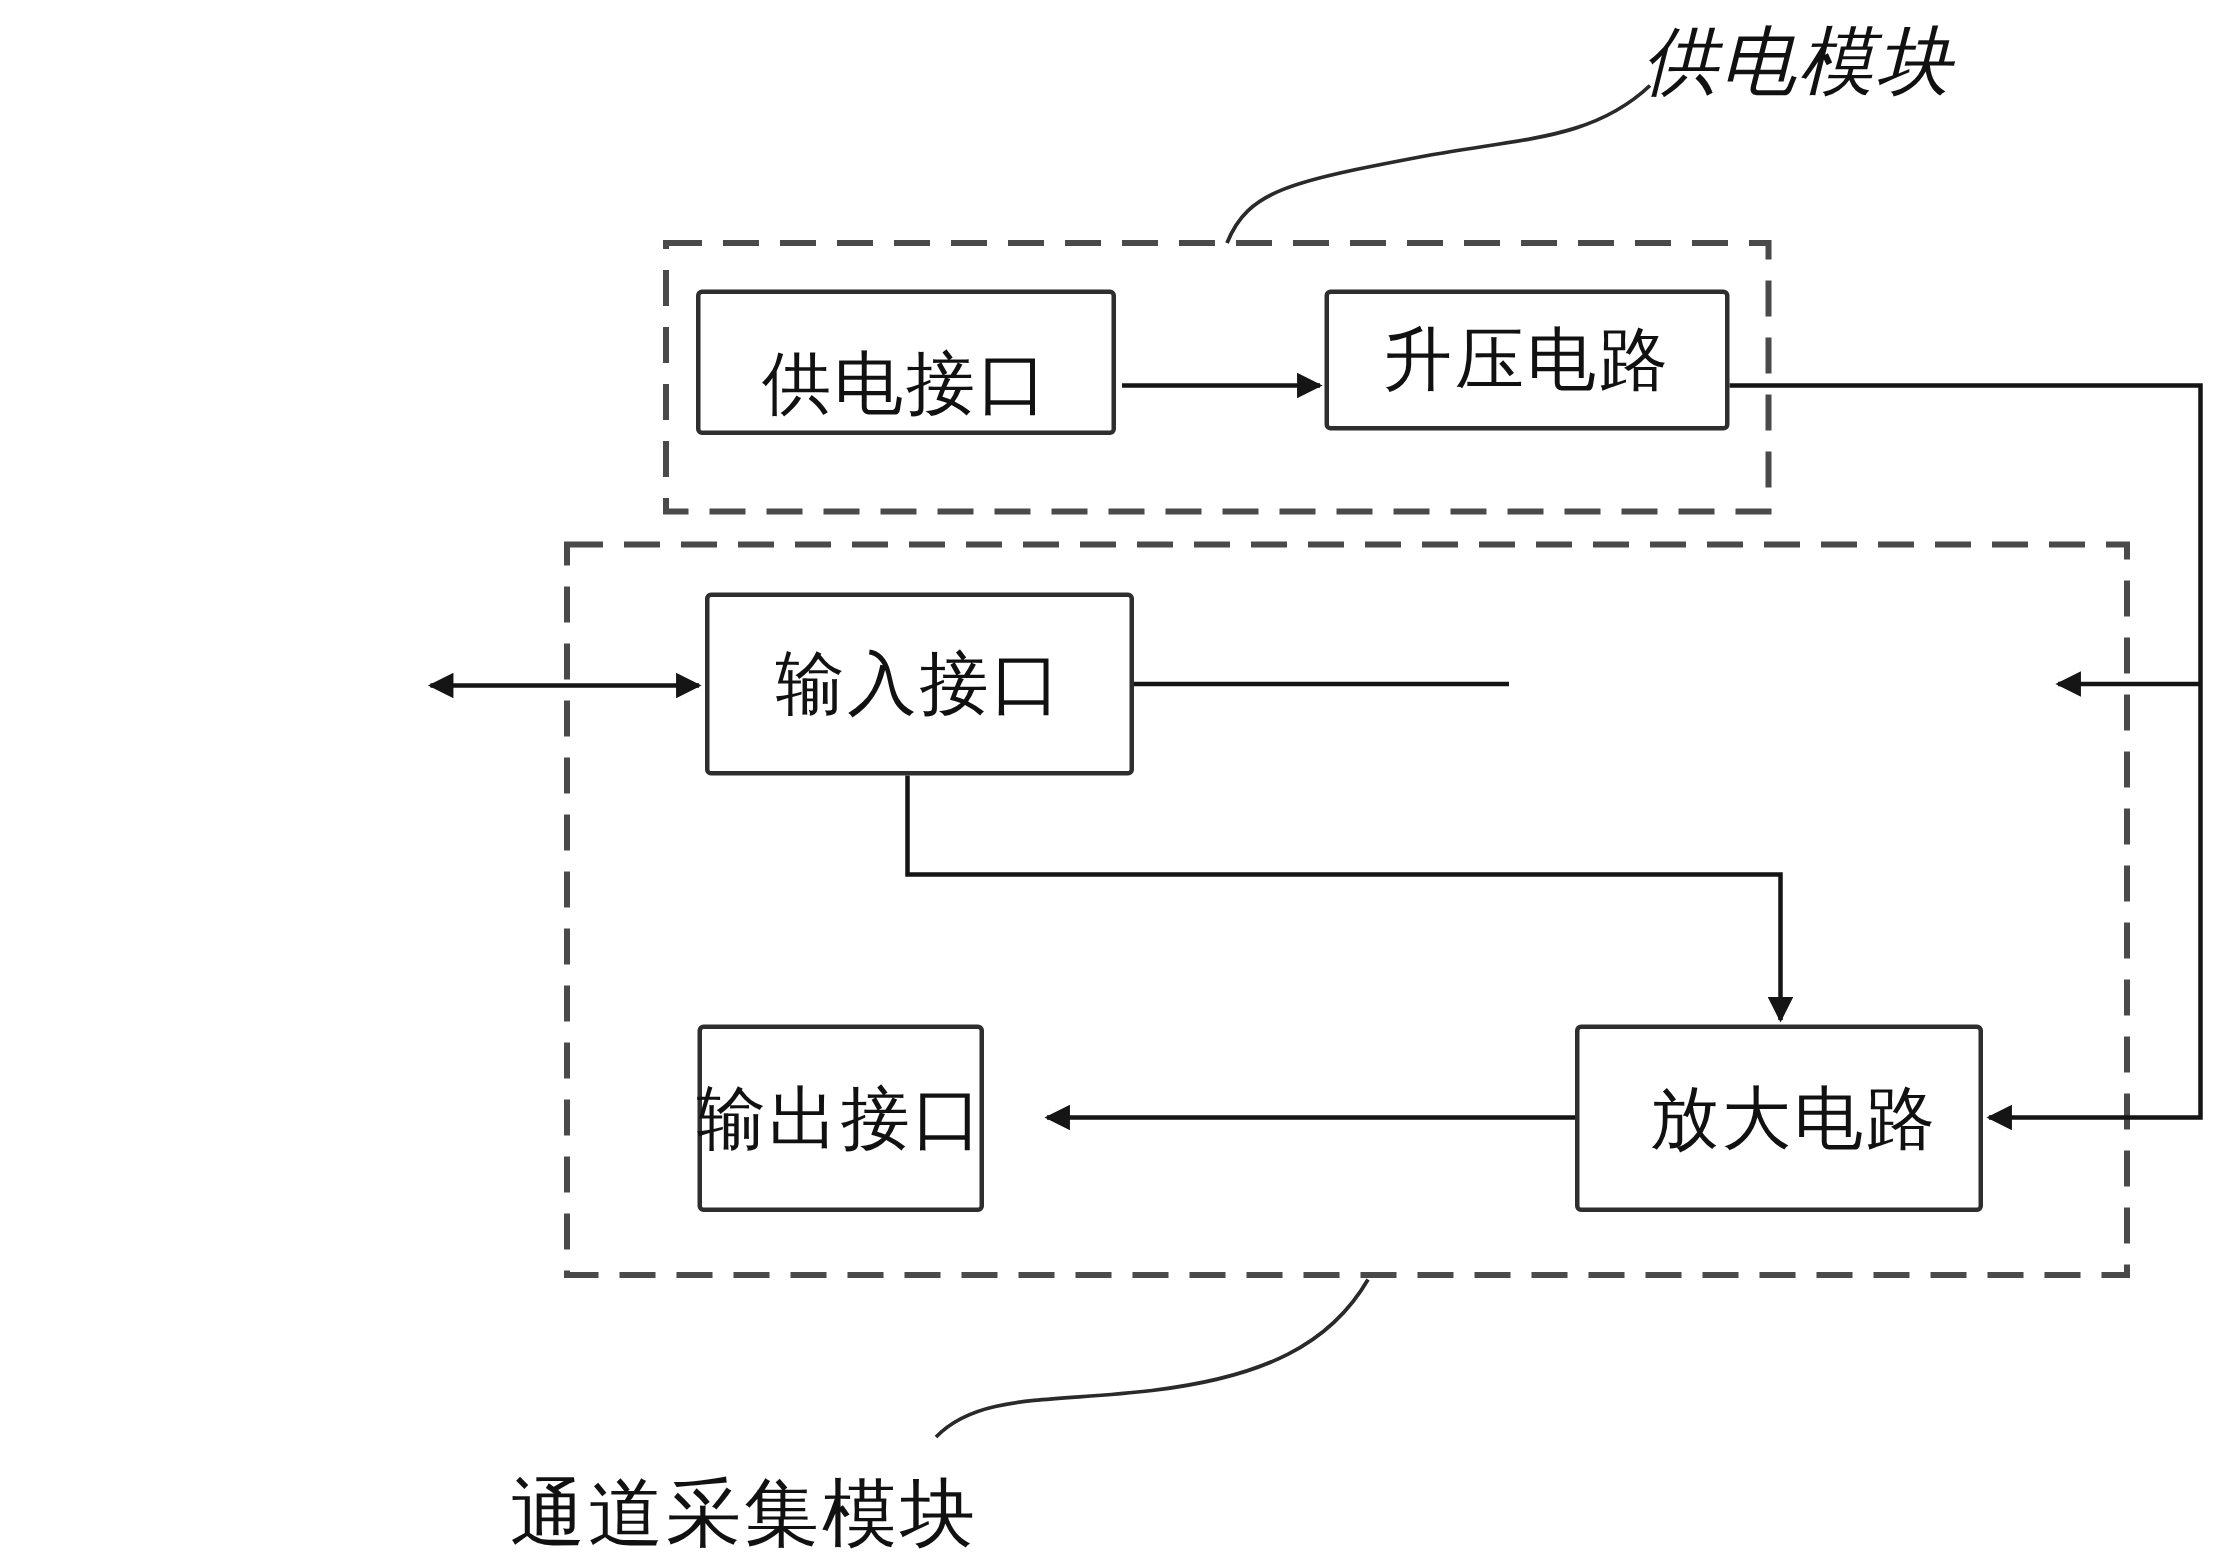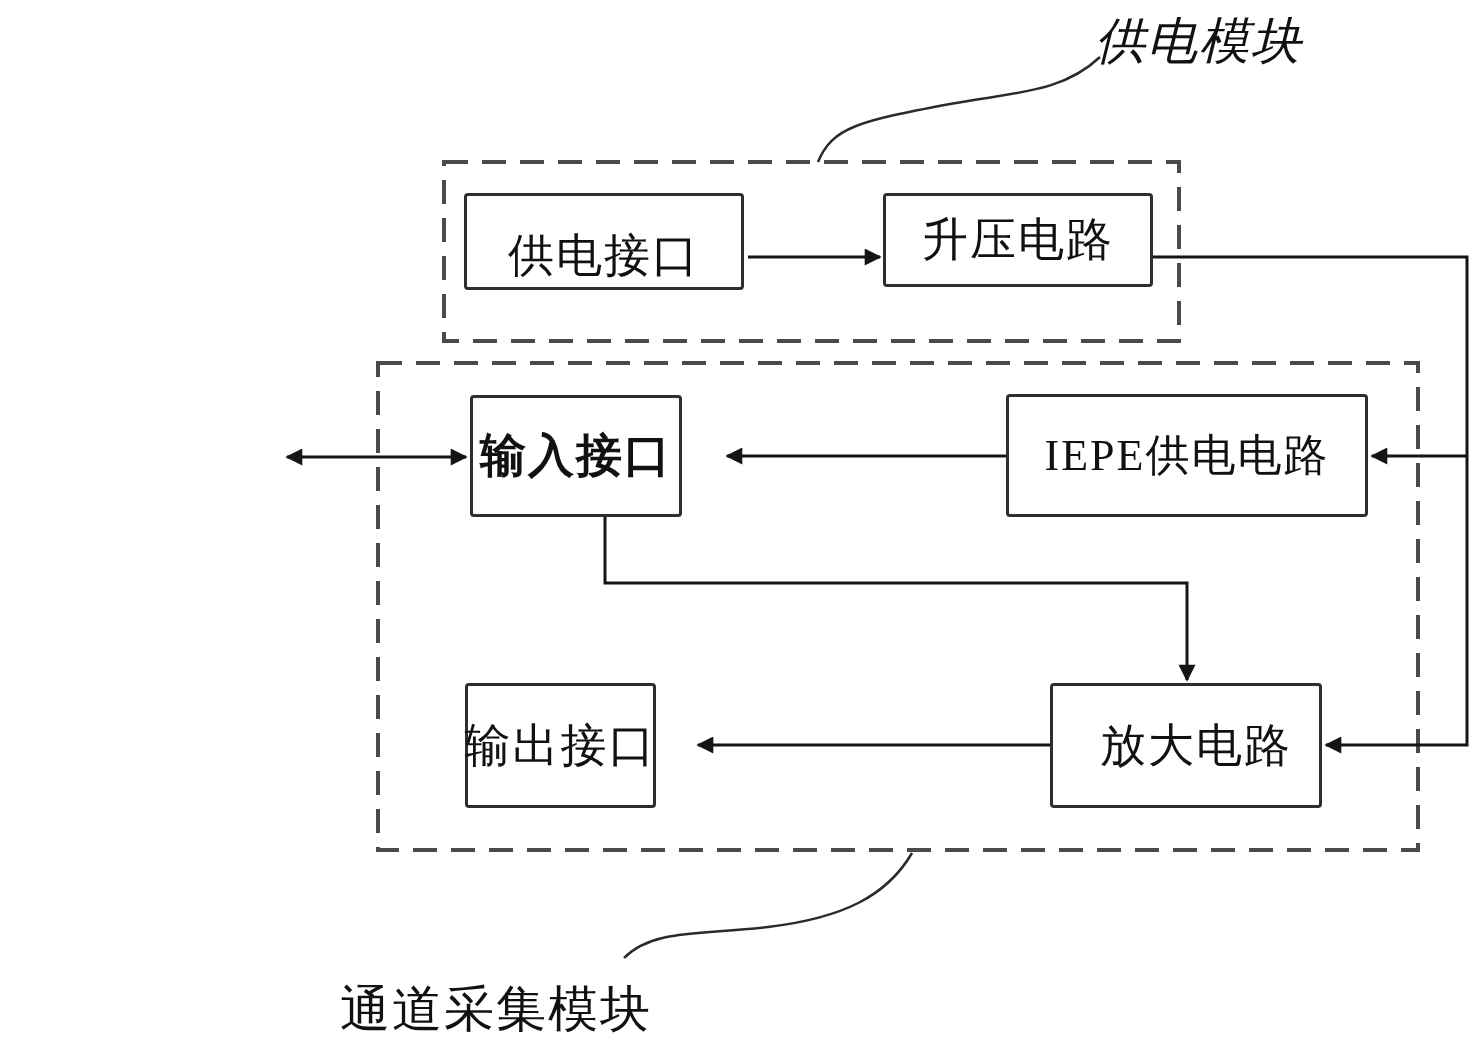--- a/index.html
+++ b/index.html
@@ -39,21 +39,21 @@
   .module-label {
     position: absolute;
     color: #111111;
     font-size: 50px;
     letter-spacing: 2px;
     white-space: nowrap;
   }
   .node-iepe           { left: 10px;   top: 394px; width: 273px; height: 123px; }
   .node-power-iface    { left: 464px;  top: 193px; width: 280px; height: 97px; align-items: flex-end; }
   .node-boost          { left: 883px;  top: 193px; width: 270px; height: 94px; }
-  .node-input-iface    { left: 470px;  top: 395px; width: 212px; height: 122px; font-weight: bold; }
+  .node-input-iface    { left: 470px;  top: 395px; width: 286px; height: 122px; }
   .node-iepe-power     { left: 1006px; top: 394px; width: 362px; height: 123px; font-size: 44px; }
   .node-output-iface   { left: 465px;  top: 683px; width: 191px; height: 125px; }
   .node-amplifier      { left: 1050px; top: 683px; width: 272px; height: 125px; padding-left: 20px; }
   .label-power-module   { left: 1095px; top: 8px; font-style: italic; }
   .label-channel-module { left: 340px;  top: 976px; }
 </style>
 </head>
 <body>
 
 <div class="stage">
@@ -82,23 +82,20 @@
 
   <div class="node node-power-iface">
     <span>供电接口</span>
   </div>
   <div class="node node-boost">
     <span>升压电路</span>
   </div>
   <div class="node node-input-iface">
     <span>输入接口</span>
   </div>
-  <div class="node node-iepe-power">
-    <span>IEPE供电电路</span>
-  </div>
   <div class="node node-output-iface">
     <span>输出接口</span>
   </div>
   <div class="node node-amplifier">
     <span>放大电路</span>
   </div>
 
   <div class="module-label label-power-module">供电模块</div>
   <div class="module-label label-channel-module">通道采集模块</div>
 

